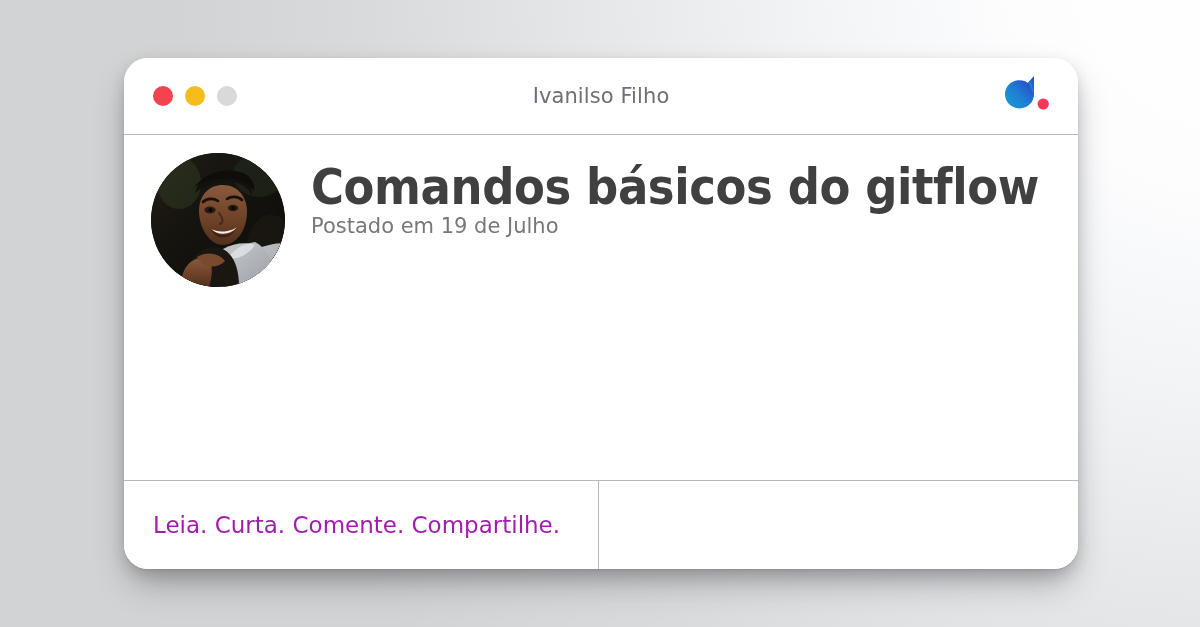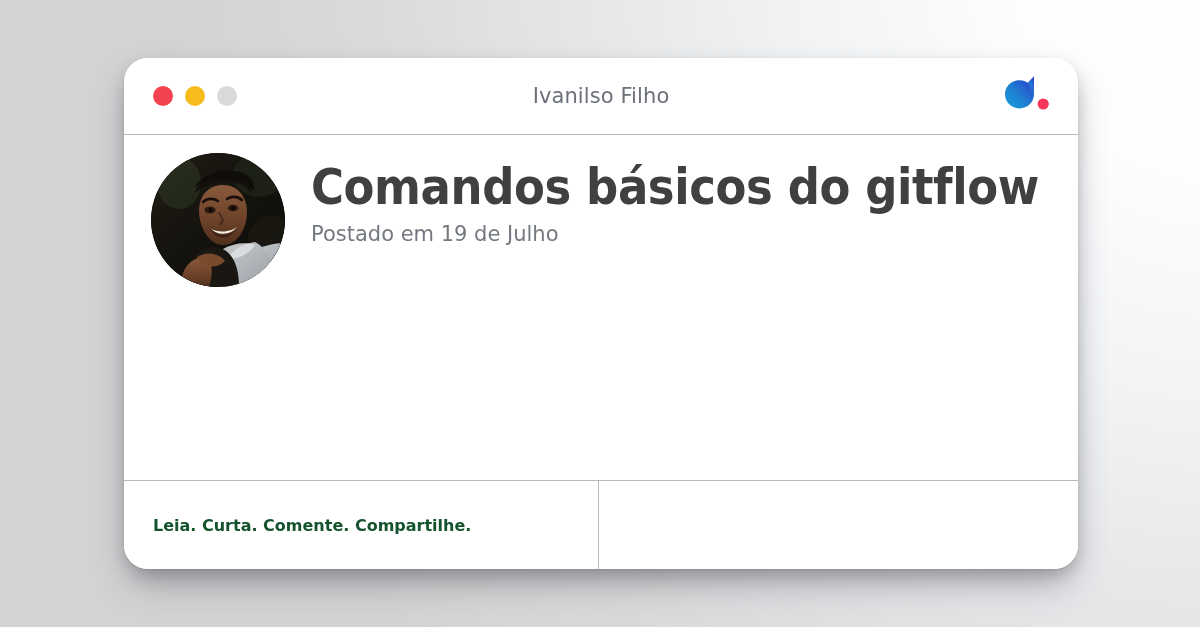--- a/index.html
+++ b/index.html
@@ -116,21 +116,21 @@
   #post-title {
     font-family: "DejaVu Sans Condensed", "Liberation Sans Narrow", "Liberation Sans", sans-serif;
     font-size: 50px;
     line-height: 1.08;
     font-weight: 700;
     color: #404040;
     letter-spacing: -0.4px;
     white-space: nowrap;
   }
   #post-date {
-    margin-top: 8px;
+    margin-top: 0;
     font-size: 21px;
     color: #74787f;
     font-weight: 400;
     white-space: nowrap;
   }
 
   
   #card-footer {
     flex: 0 0 88px;
     height: 88px;
@@ -141,23 +141,23 @@
   #footer-left {
     width: 475px;
     flex: 0 0 475px;
     display: flex;
     align-items: center;
     padding-left: 29px;
     box-sizing: border-box;
     border-right: 1px solid #b9babc;
   }
   #footer-tagline {
-    font-size: 16px;
-    color: #14532d;
-    font-weight: 700;
+    font-size: 23px;
+    color: #a21caf;
+    font-weight: 400;
     white-space: nowrap;
   }
   #footer-right {
     flex: 1 1 auto;
   }
 </style>
 </head>
 <body>
 
 <div id="backdrop"></div>

